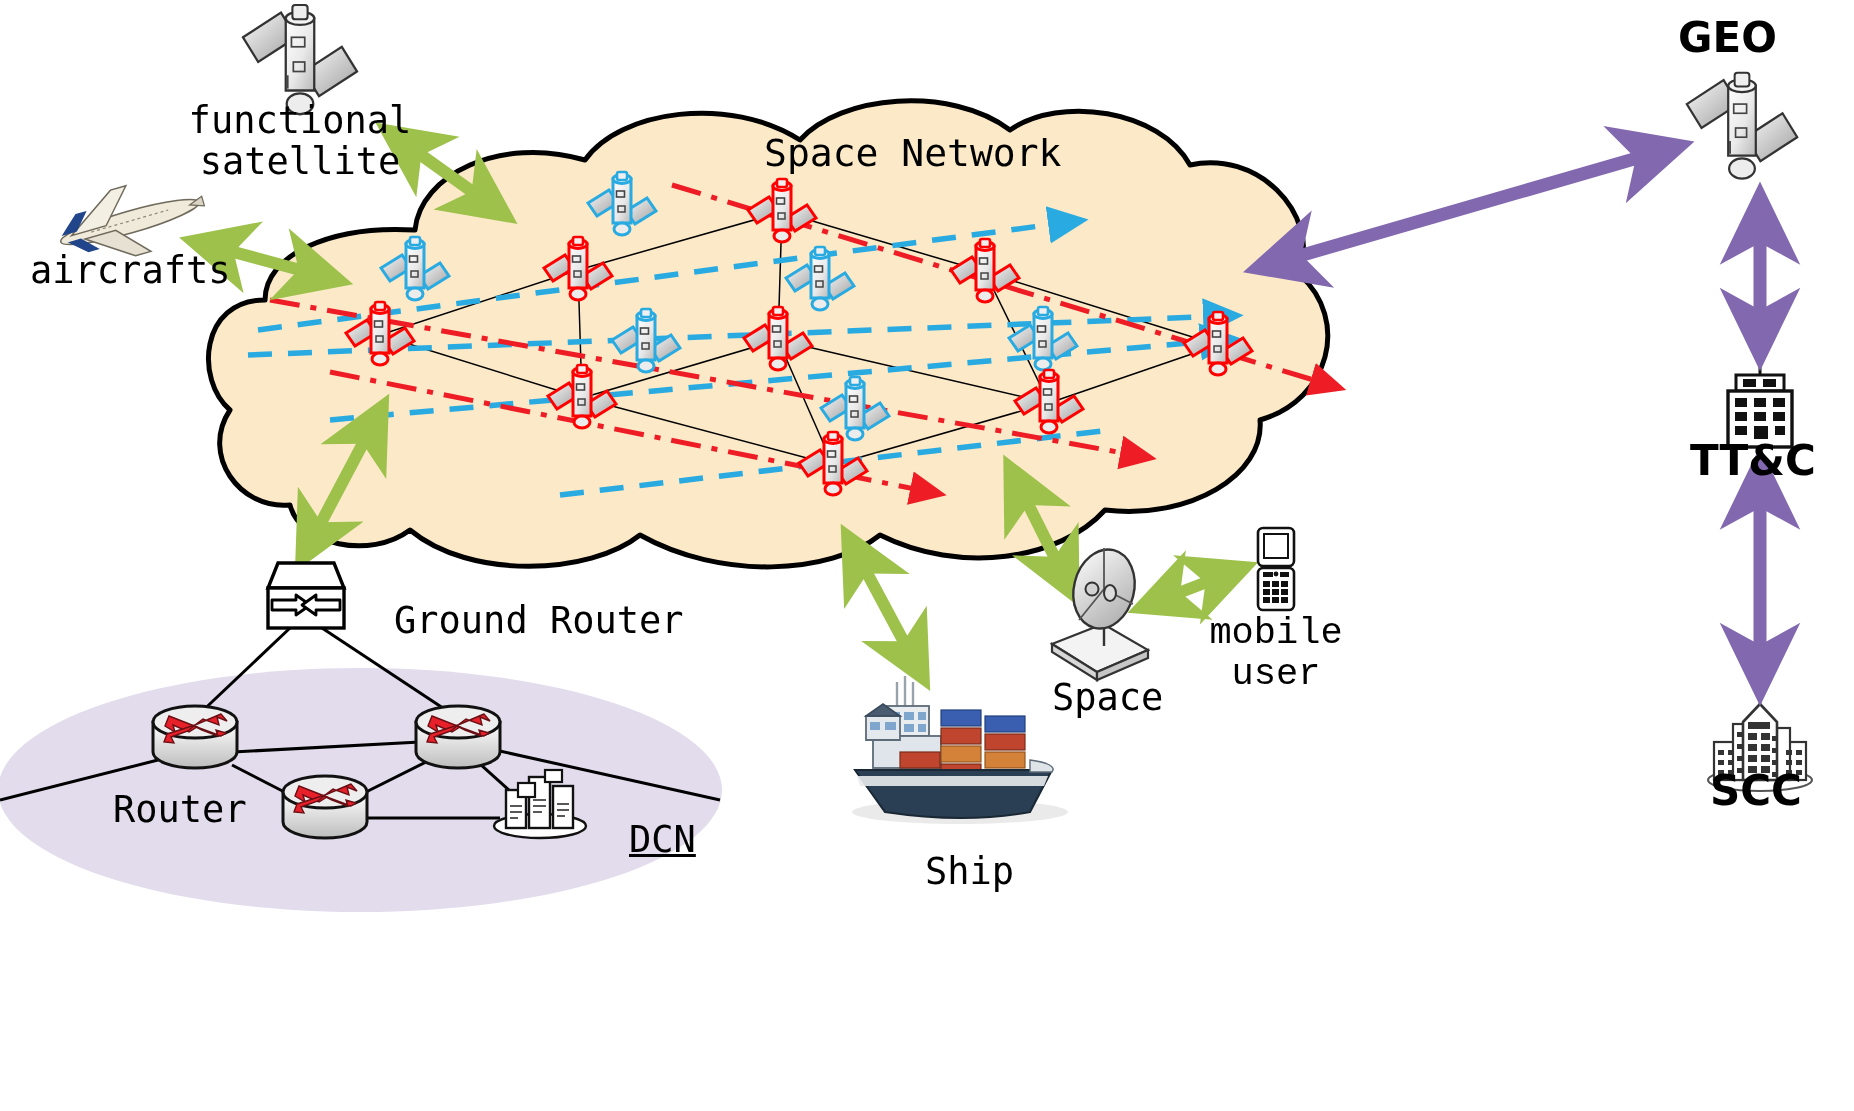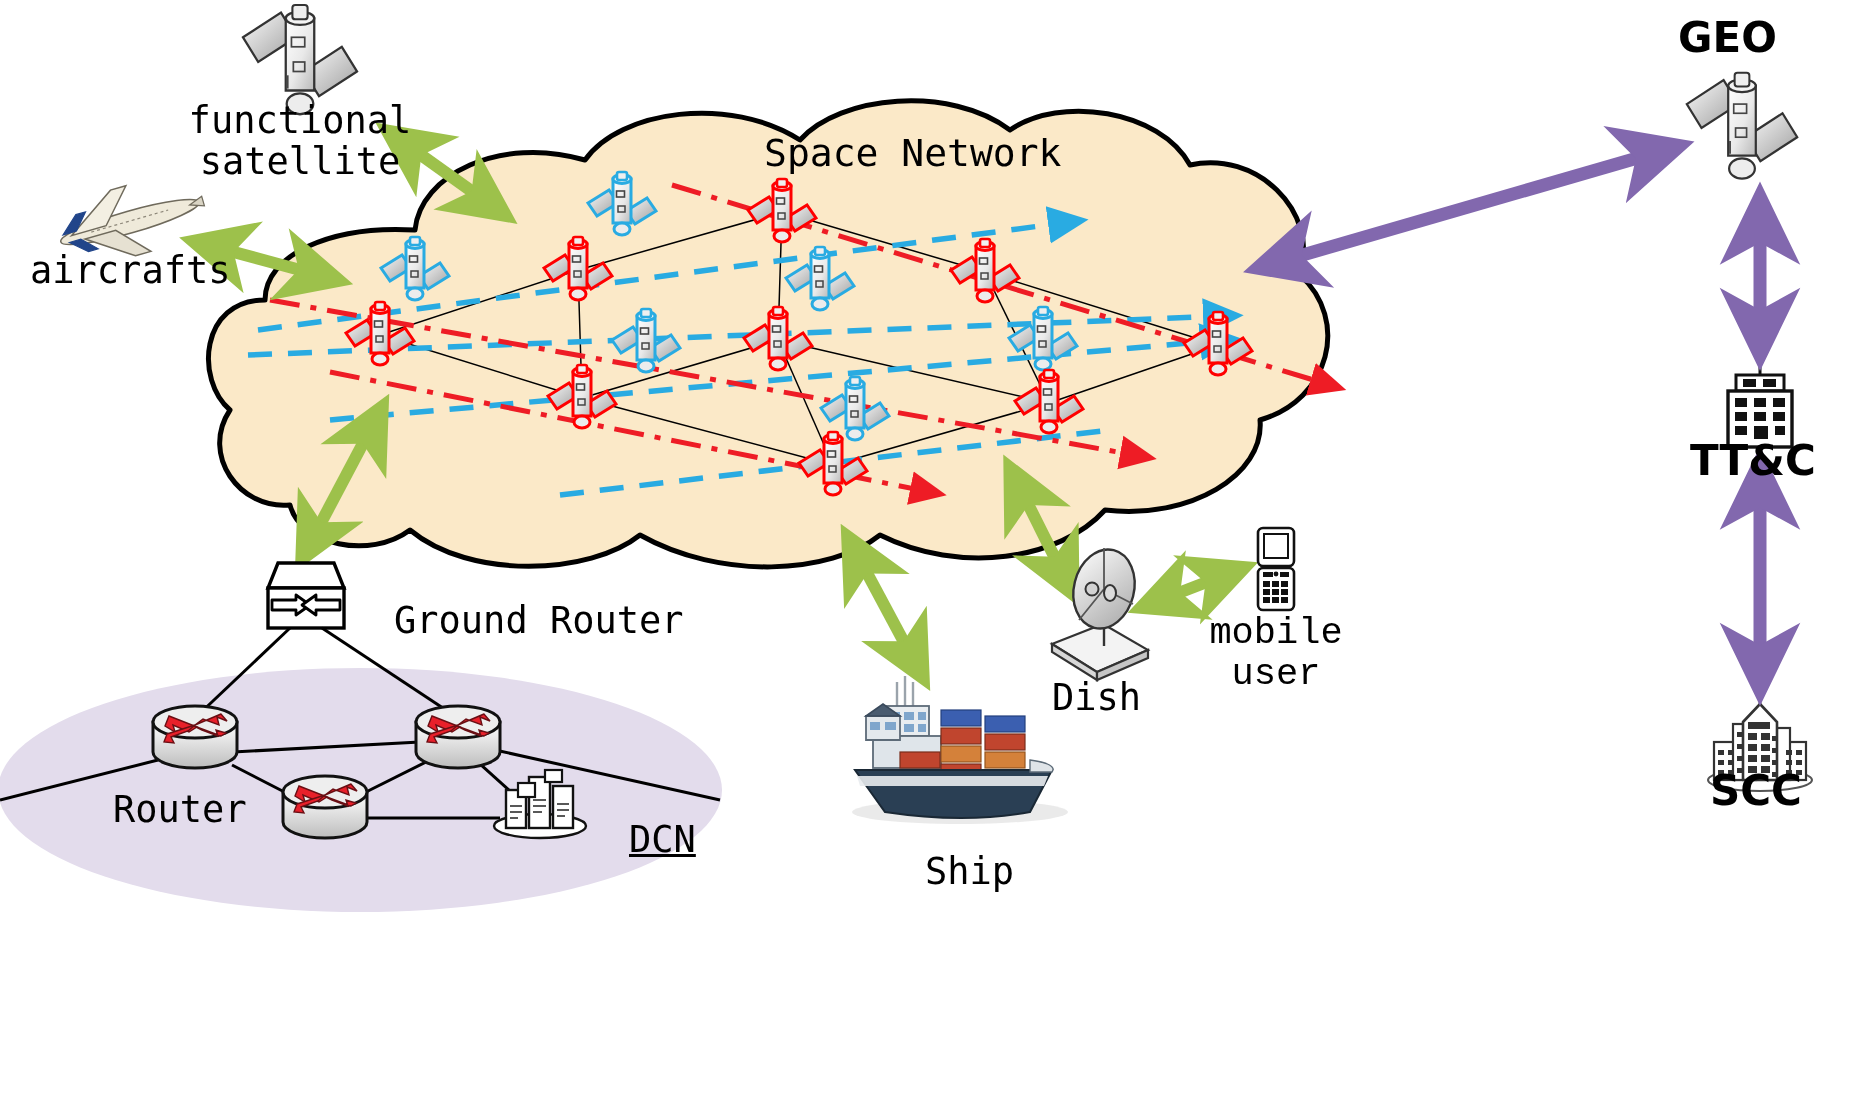--- a/index.html
+++ b/index.html
@@ -410,18 +410,18 @@
 
 <div class="lbl mono" style="left:394px;top:600px;font-size:37px;">Ground Router</div>
 
 <div class="lbl mono" style="left:113px;top:789px;font-size:37px;">Router</div>
 
 <div class="lbl mono" style="left:629px;top:819px;font-size:37px;text-decoration:underline;">DCN</div>
 
 
 <div class="lbl mono" style="left:925px;top:851px;font-size:37px;">Ship</div>
 
-<div class="lbl mono" style="left:1052px;top:677px;font-size:37px;">Dish</div>
+<div class="lbl mono" style="left:1052px;top:677px;font-size:37px;">Space</div>
 
 <div class="lbl mono ctr" style="left:1276px;top:613px;font-size:37px;font-family:Liberation Mono, monospace;">mobile
 user</div>
 
 </div>
 
 </body></html>

